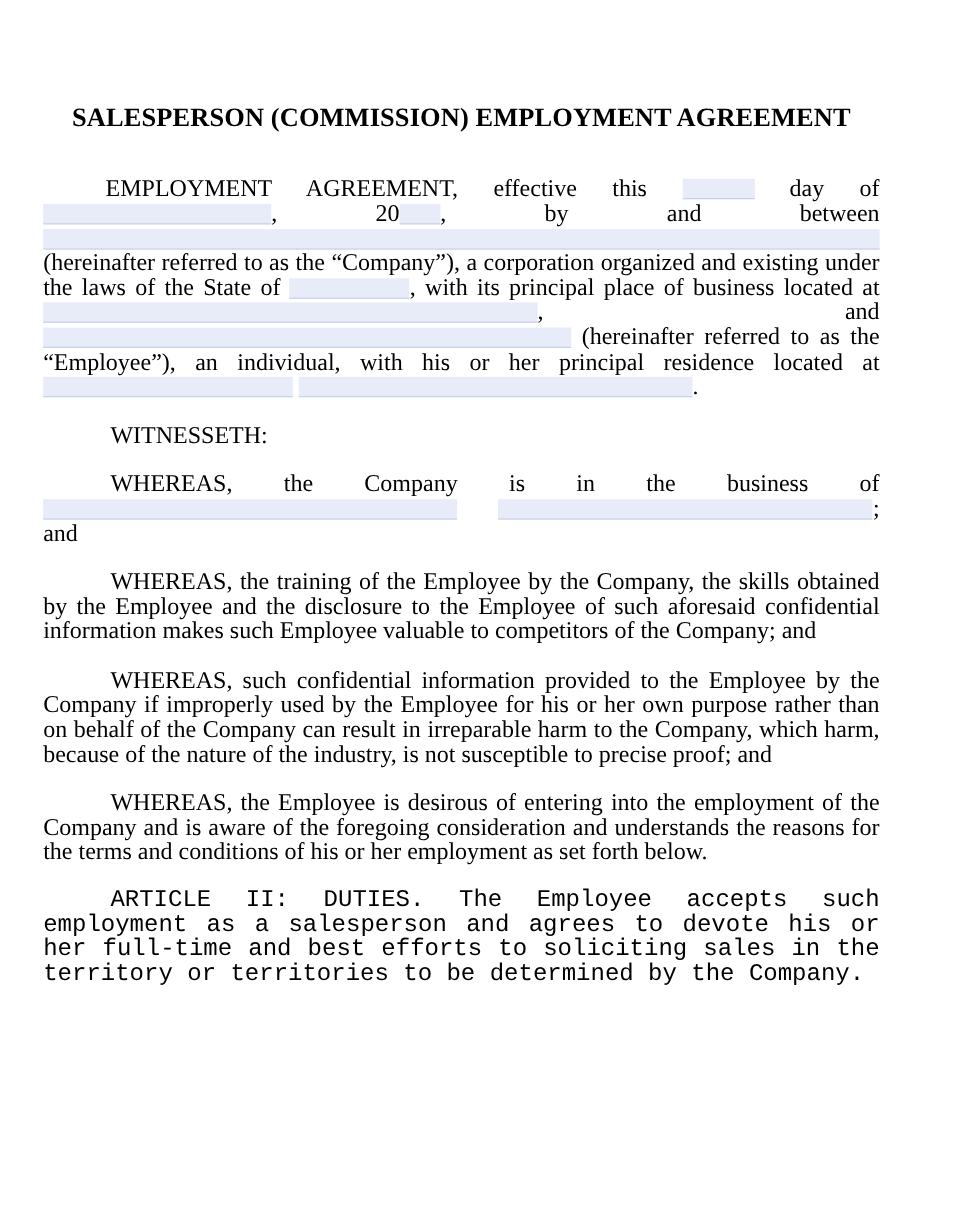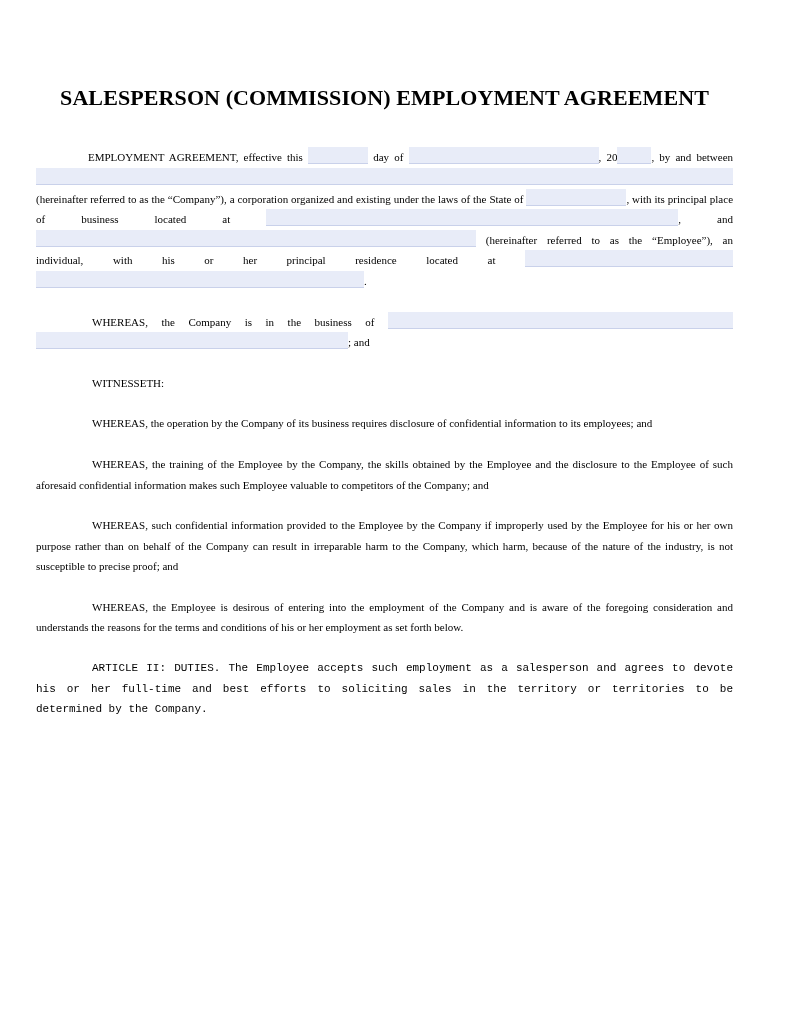--- a/index.html
+++ b/index.html
@@ -25,21 +25,21 @@
   .doc-title {
     text-align: center;
     font-size: 22px;
     font-weight: bold;
     letter-spacing: 0.1px;
     margin: 12px 0 0 0;
     line-height: 1.2;
   }
   .body-text {
     margin-top: 36px;
-    font-size: 11px;
+    font-size: 20px;
     line-height: 20.6px;
   }
   p.para {
     margin: 0 0 20px 0;
     text-align: justify;
     text-justify: inter-word;
   }
   p.para.tight {
     margin-bottom: 0;
     font-family: Liberation Mono, monospace;
@@ -94,33 +94,30 @@
       <span class="blank b-between"></span>
       <span>(hereinafter referred to as the “Company”), a corporation organized and existing under the laws of the State of</span>
       <span class="blank b-state"></span><span>, with its principal place of business located at</span>
       <span class="blank b-princ"></span><span>, and</span>
       <span class="blank b-and"></span>
       <span>(hereinafter referred to as the “Employee”), an individual, with his or her principal residence located at</span>
       <span class="blank b-res"></span>
       <span class="blank b-res2"></span><span>.</span>
     </p>
 
+    <p class="para witnesseth">
+      <span class="indent-sm"></span><span>WITNESSETH:</span>
+    </p>
+
     <p class="para">
       <span class="indent-sm"></span><span>WHEREAS, the Company is in the business of</span>
       <span class="blank b-bus"></span>
       <span class="blank b-bus2"></span><span>; and</span>
     </p>
 
-    <p class="para witnesseth">
-      <span class="indent-sm"></span><span>WITNESSETH:</span>
-    </p>
-
-    <p class="para">
-      <span class="indent-sm"></span><span>WHEREAS, the operation by the Company of its business requires disclosure of confidential information to its employees; and</span>
-    </p>
 
     <p class="para">
       <span class="indent-sm"></span><span>WHEREAS, the training of the Employee by the Company, the skills obtained by the Employee and the disclosure to the Employee of such aforesaid confidential information makes such Employee valuable to competitors of the Company; and</span>
     </p>
 
     <p class="para">
       <span class="indent-sm"></span><span>WHEREAS, such confidential information provided to the Employee by the Company if improperly used by the Employee for his or her own purpose rather than on behalf of the Company can result in irreparable harm to the Company, which harm, because of the nature of the industry, is not susceptible to precise proof; and</span>
     </p>
 
     <p class="para">

